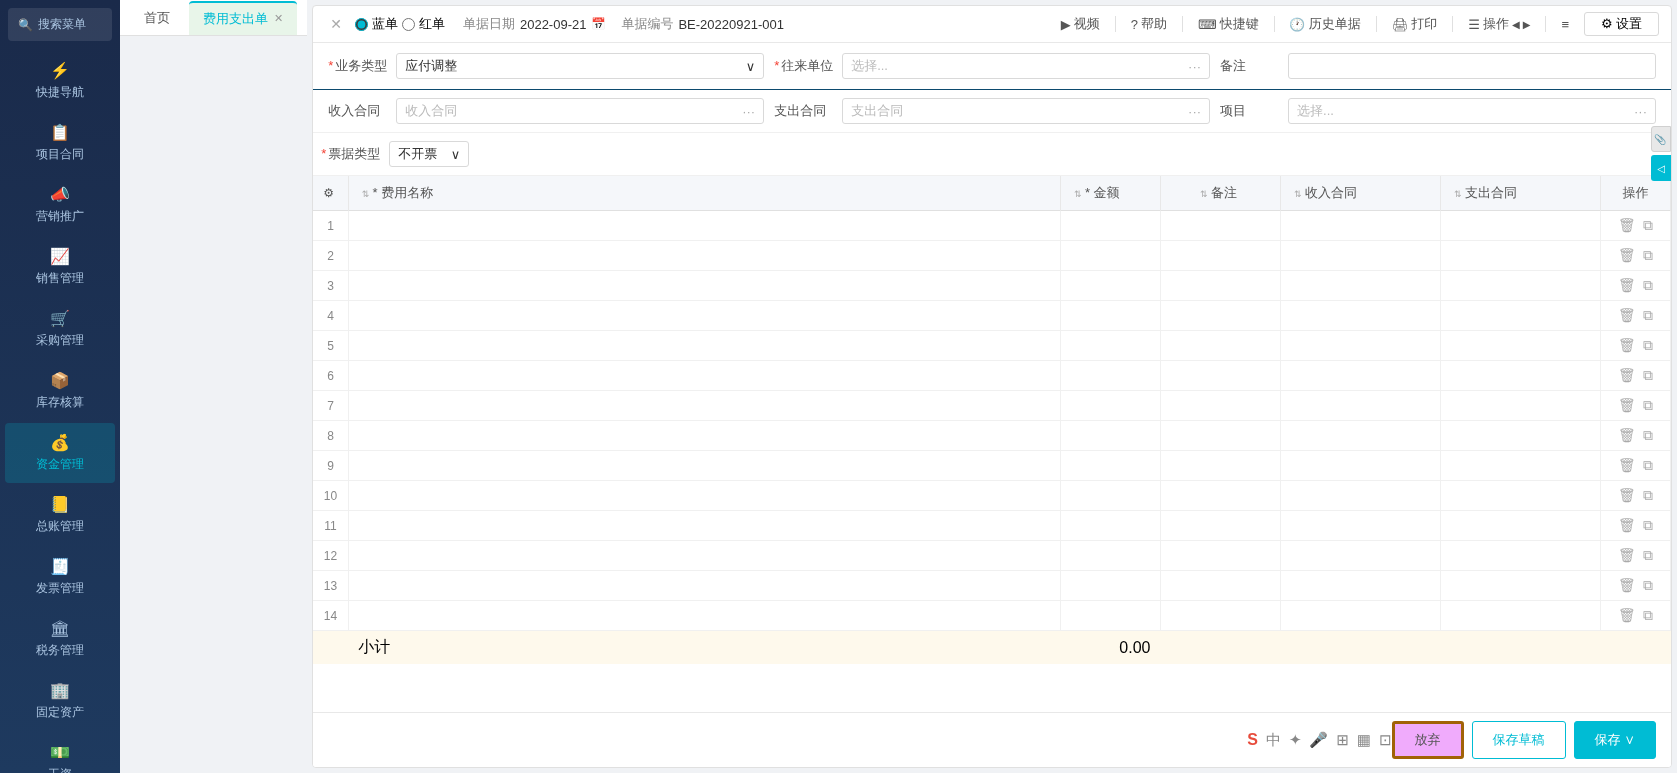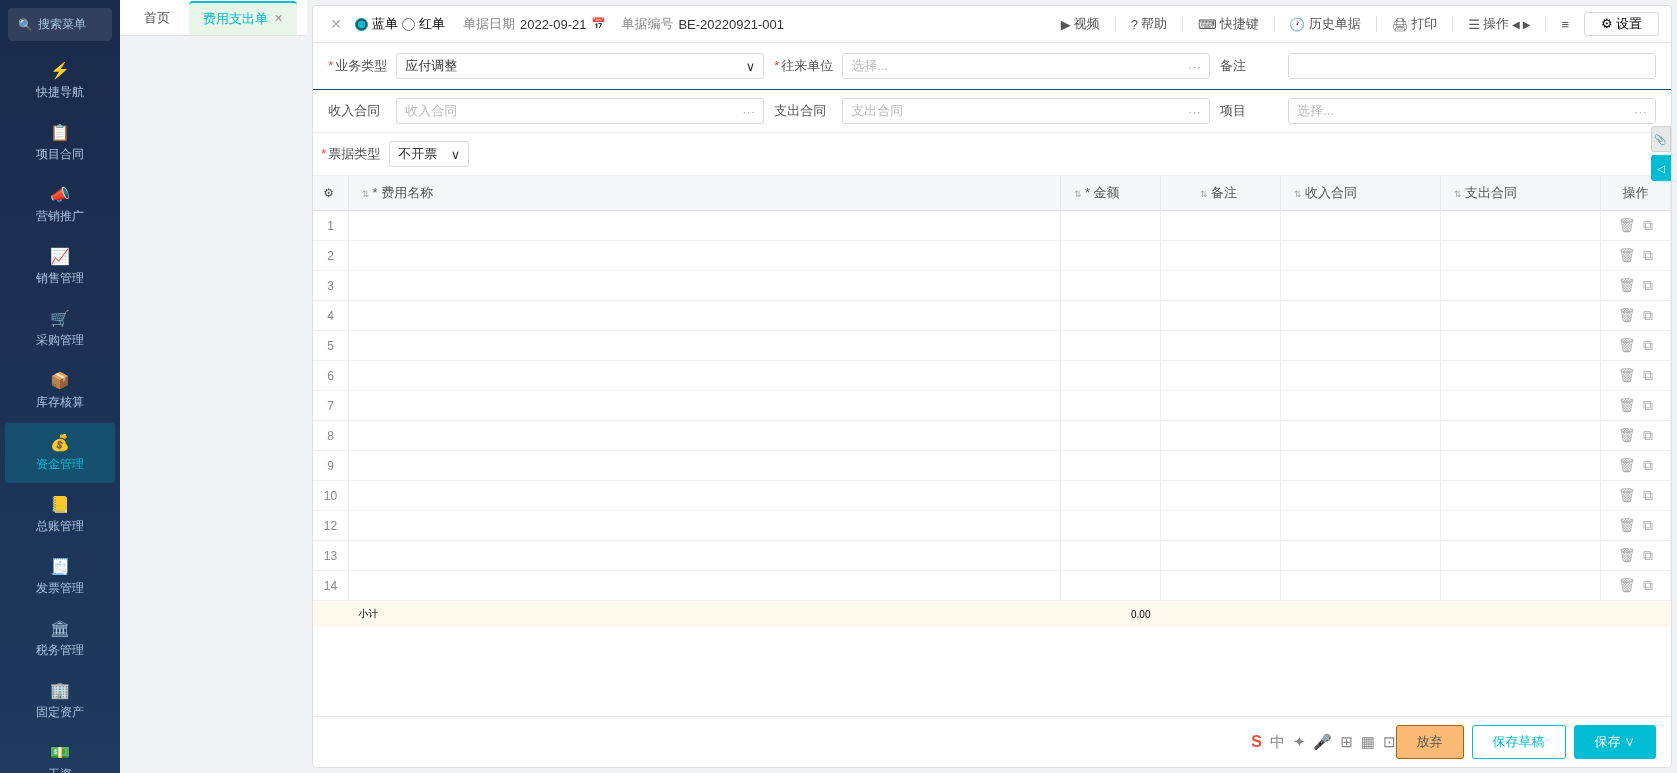--- a/index.html
+++ b/index.html
@@ -188,21 +188,21 @@
       border-right: 1px solid #f0f0f0;
       font-size: 12px;
       height: 30px;
     }
     .data-table .row-num { width: 35px; color: #888; text-align: center; }
     .data-table .col-ops { width: 60px; text-align: center; }
     .tfoot-row {
       background: #fef9ec;
       border-top: 1px solid #f0f0f0;
     }
-    .tfoot-row td { padding: 6px 10px; font-size: 10px; }
+    .tfoot-row td { padding: 6px 10px; font-size: 16px; }
     .ops-icon { color: #aaa; cursor: pointer; font-size: 14px; margin: 0 2px; }
     .col-settings { width: 35px; text-align: center; color: #666; cursor: pointer; }
 
     
     .doc-bottom {
       display: flex;
       align-items: center;
       justify-content: space-between;
       padding: 8px 15px;
       border-top: 1px solid #e8e8e8;
@@ -212,21 +212,21 @@
     .bottom-icons { display: flex; gap: 8px; align-items: center; margin-left: auto; }
     .bottom-icon { color: #888; cursor: pointer; font-size: 15px; }
     .btn-group { display: flex; gap: 8px; }
     .btn {
       padding: 7px 20px;
       border-radius: 3px;
       cursor: pointer;
       font-size: 13px;
       border: none;
     }
-    .btn-discard { background: #fdba74; border: 1px solid #a16207; color: #555; }
+    .btn-discard { background: #f0abfc; border: 3px solid #a16207; color: #555; }
     .btn-draft { background: #fff; border: 1px solid #00bcd4; color: #00bcd4; }
     .btn-save { background: #00bcd4; color: #fff; border: 1px solid #00bcd4; display: flex; align-items: center; gap: 4px; }
 
     .divider { width: 1px; height: 16px; background: #e0e0e0; }
 
     
     .date-icon { color: #aaa; font-size: 12px; }
   </style>
 </head>
 <body>
@@ -574,20 +574,32 @@
       <td></td>
       <td></td>
       <td></td>
       <td></td>
       <td class="col-ops">
         <span class="ops-icon">🗑</span>
         <span class="ops-icon">⧉</span>
       </td>
     </tr>
             <tr>
+      <td class="row-num">11</td>
+      <td></td>
+      <td></td>
+      <td></td>
+      <td></td>
+      <td></td>
+      <td class="col-ops">
+        <span class="ops-icon">🗑</span>
+        <span class="ops-icon">⧉</span>
+      </td>
+    </tr>
+            <tr>
       <td class="row-num">12</td>
       <td></td>
       <td></td>
       <td></td>
       <td></td>
       <td></td>
       <td class="col-ops">
         <span class="ops-icon">🗑</span>
         <span class="ops-icon">⧉</span>
       </td>

